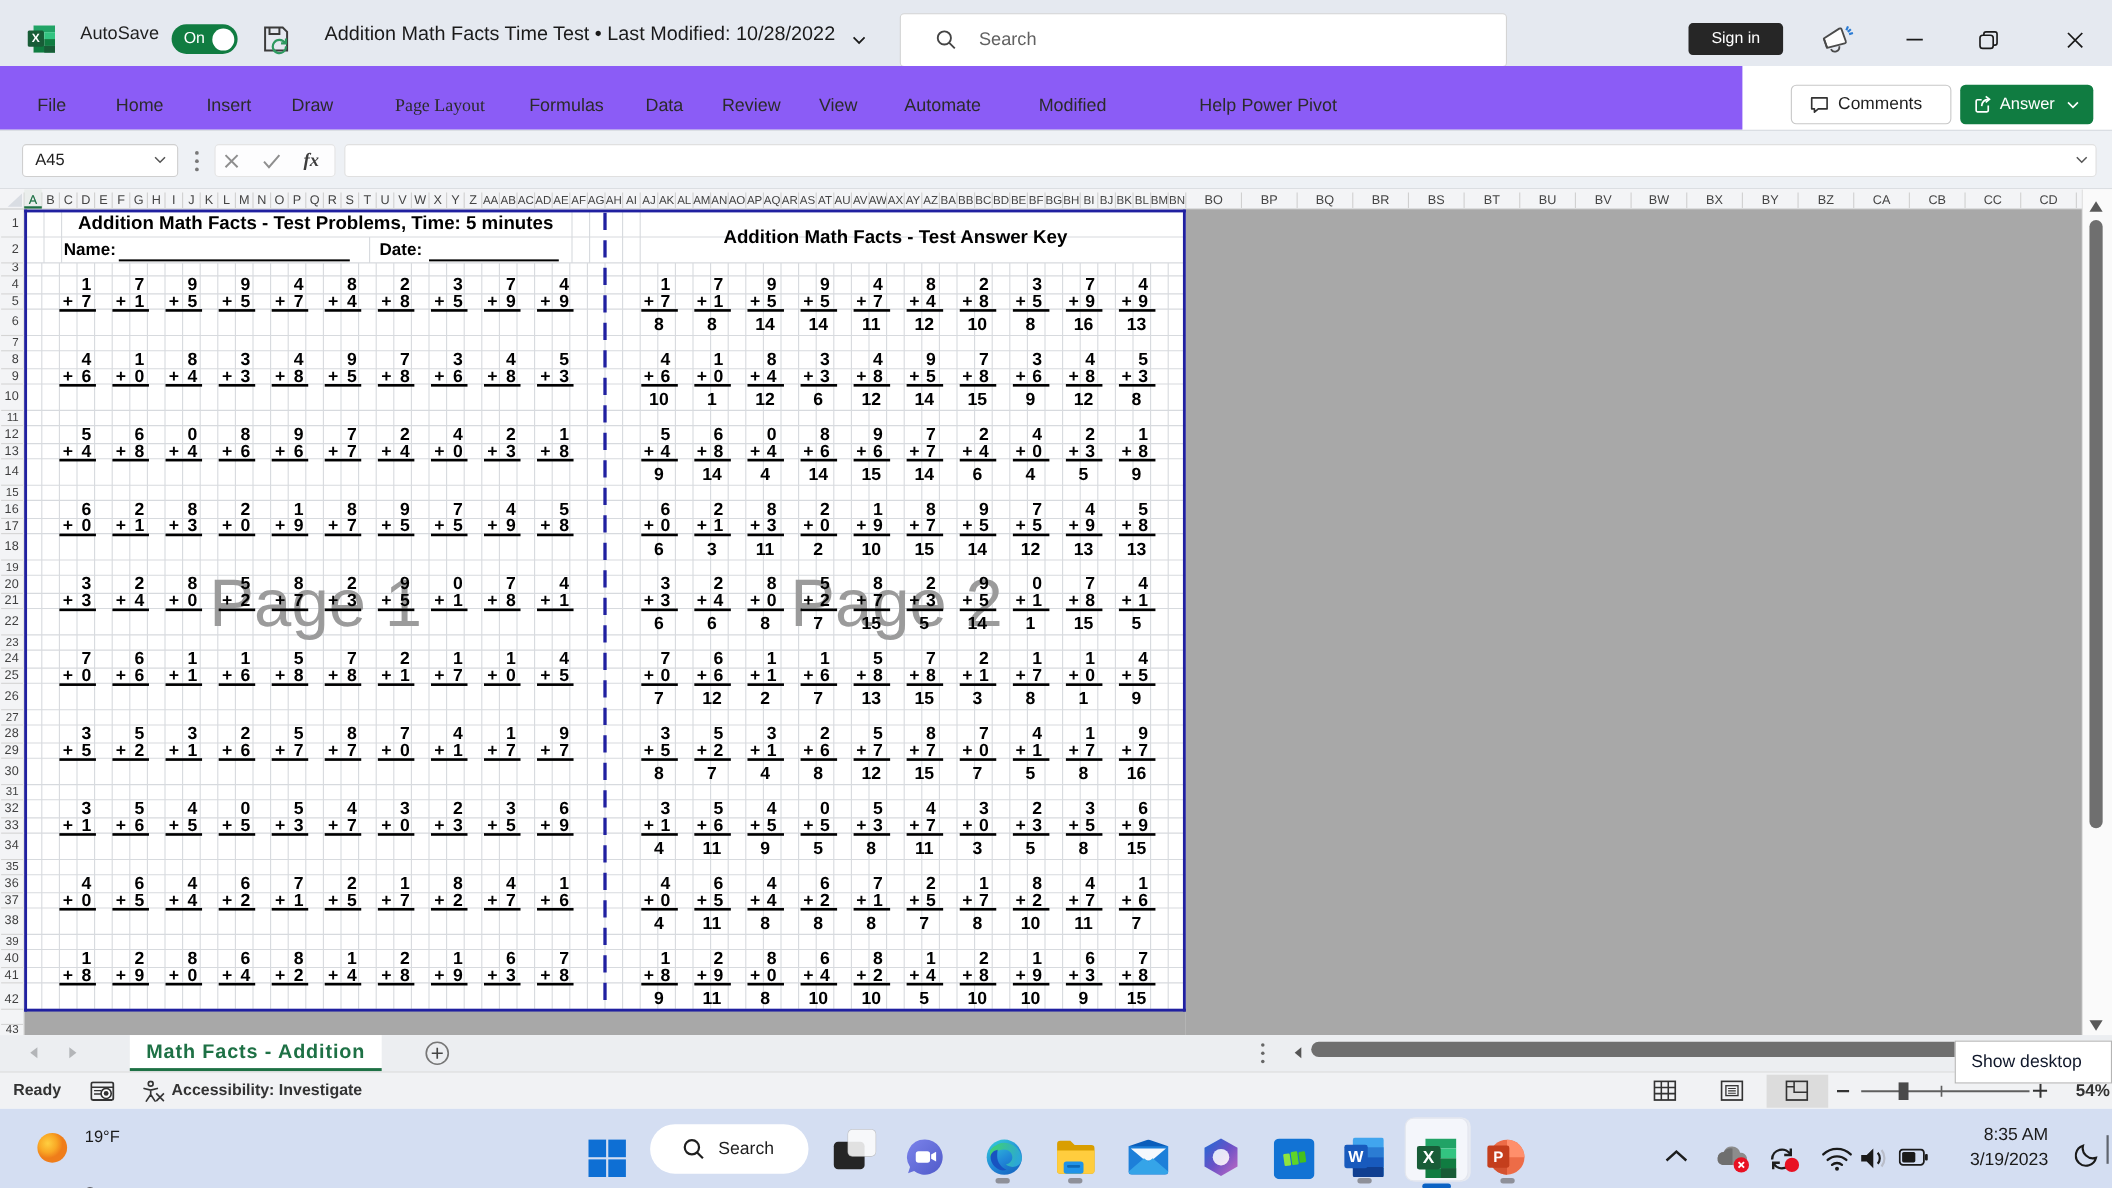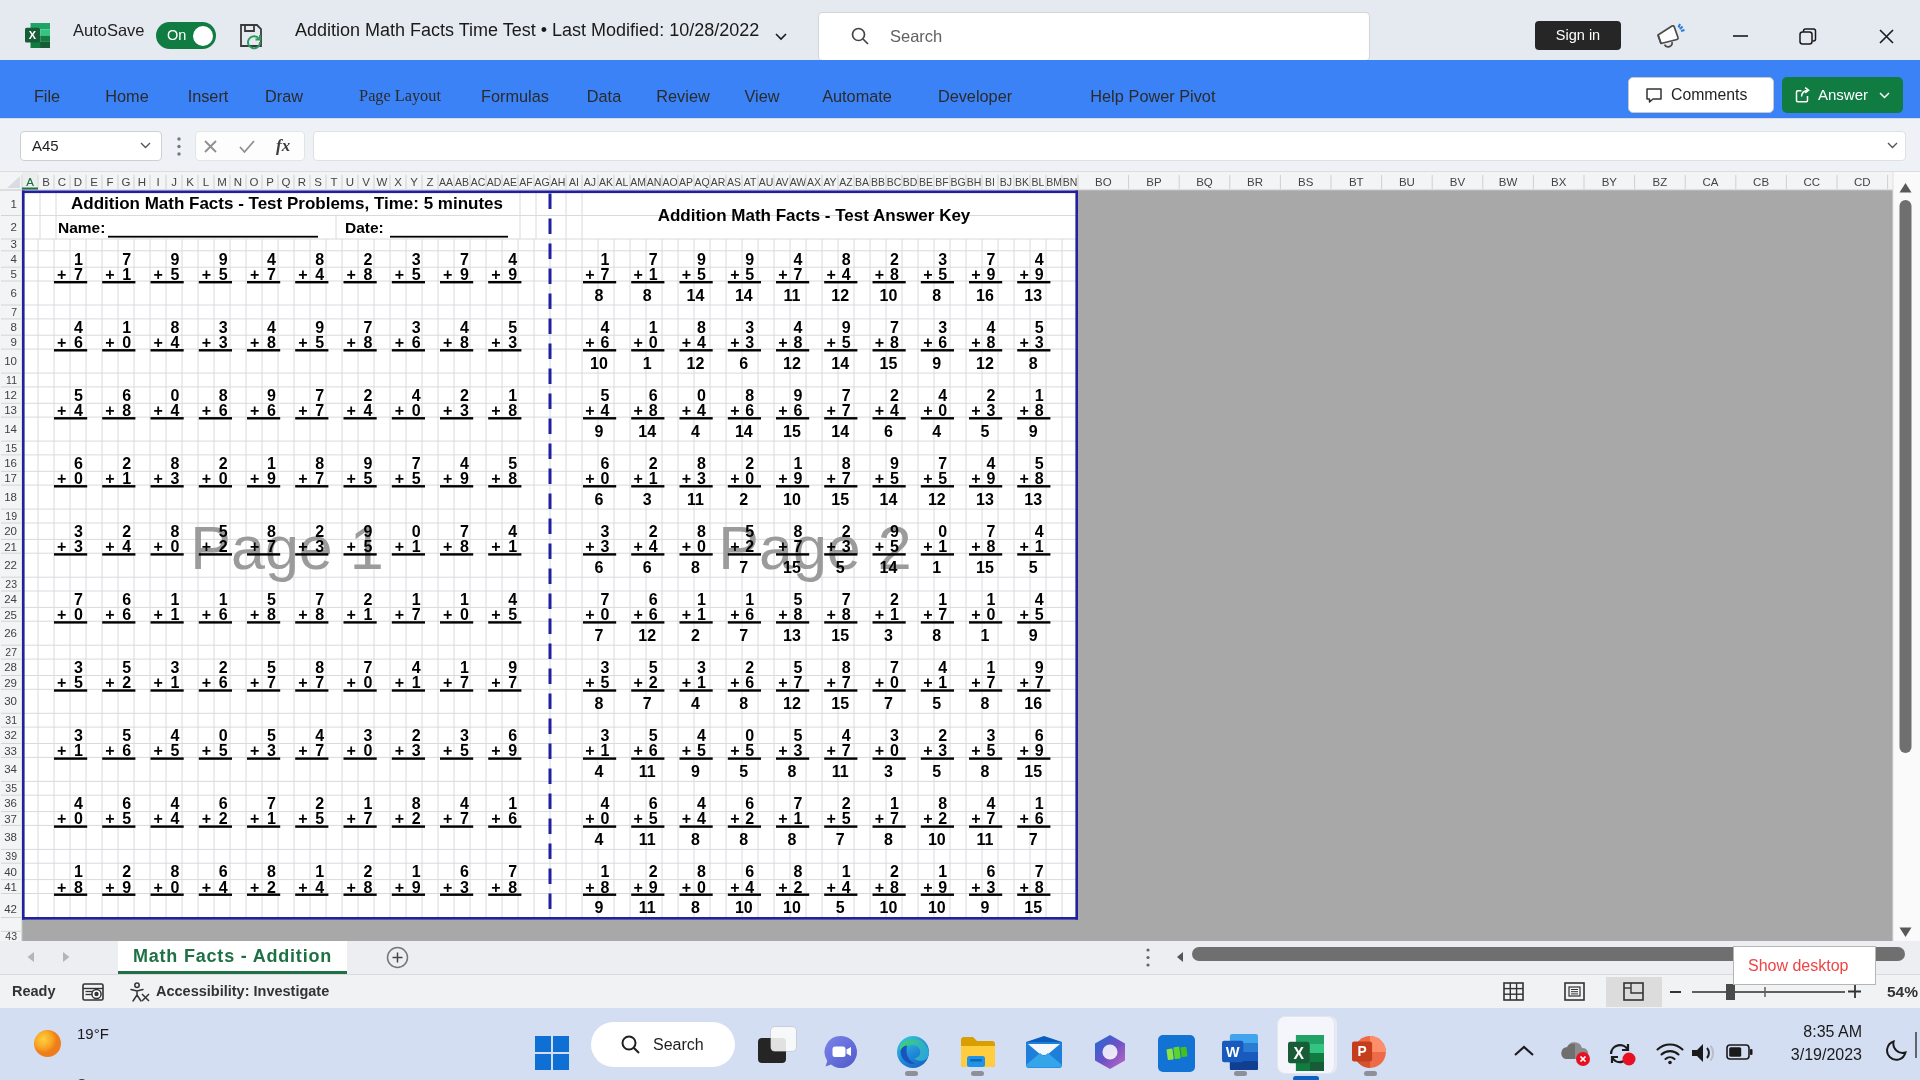--- a/index.html
+++ b/index.html
@@ -1,18 +1,18 @@
 <!DOCTYPE html>
 <html><head><meta charset="utf-8">
 <style>
 * { margin:0; padding:0; box-sizing:border-box; }
 html,body { width:1920px; height:1080px; overflow:hidden; font-family:"Liberation Sans", sans-serif; }
 .abs { position:absolute; }
 #titlebar { position:absolute; left:0; top:0; width:1920px; height:60px; background:#e5e9f0; }
-#menurow { position:absolute; left:0; top:60px; width:1920px; height:58px; background:#3b82f6; }
+#menurow { position:absolute; left:0; top:60px; width:1584px; height:58px; background:#8b5cf6; }
 #fbar { position:absolute; left:0; top:118px; width:1920px; height:54px; background:#eef1f5; border-top:1px solid #d8dce2; border-bottom:1px solid #d9dce0; }
 #sheet { position:absolute; left:0; top:172px; width:1920px; height:769px; }
 #tabbar { position:absolute; left:0; top:941px; width:1920px; height:33px; background:#eceef1; }
 #statusbar { position:absolute; left:0; top:974px; width:1920px; height:34px; background:#f1f2f4; border-top:1px solid #dadada;font-weight:bold; }
 #taskbar { position:absolute; left:0; top:1008px; width:1920px; height:72px; background:#d4def2; }
 .menuitem { position:absolute; top:14px; height:44px; line-height:44px; font-size:16.3px; color:#2b2b2b; transform:translateX(-50%); white-space:nowrap; }
 </style></head>
 <body>
 
 <div id="titlebar">
@@ -76,21 +76,21 @@
 <div class="menuitem" style="left:47px;">File</div>
 <div class="menuitem" style="left:127px;">Home</div>
 <div class="menuitem" style="left:208px;">Insert</div>
 <div class="menuitem" style="left:284px;">Draw</div>
 <div class="menuitem" style="left:400px;font-family:Liberation Serif, serif;">Page Layout</div>
 <div class="menuitem" style="left:515px;">Formulas</div>
 <div class="menuitem" style="left:604px;">Data</div>
 <div class="menuitem" style="left:683px;">Review</div>
 <div class="menuitem" style="left:762px;">View</div>
 <div class="menuitem" style="left:857px;">Automate</div>
-<div class="menuitem" style="left:975px;">Developer</div>
+<div class="menuitem" style="left:975px;">Modified</div>
 <div class="menuitem" style="left:1071px;margin-left:36px;">Help</div>
 <div class="menuitem" style="left:1172px;">Power Pivot</div>
 <div class="abs" style="left:1628px;top:17px;width:146px;height:36px;background:#fff;border:1px solid #c8c8c8;border-radius:5px;"></div>
 <svg class="abs" style="left:1645px;top:27px" width="19" height="17">
       <path d="M 2 2 h 14 v 10 h -8 l -3.5 3 v -3 h -2.5 Z" fill="none" stroke="#333" stroke-width="1.5" stroke-linejoin="round"></path>
     </svg>
 <div class="abs" style="left:1671px;top:17px;height:36px;line-height:36px;font-size:15.8px;color:#1f1f1f;">Comments</div>
 <div class="abs" style="left:1782px;top:17px;width:121px;height:36px;background:#107c41;border-radius:5px;"></div>
 <svg class="abs" style="left:1792px;top:25px" width="21" height="20">
       <path d="M 15.5 11 v 4.5 a 1.2 1.2 0 0 1 -1.2 1.2 h -8.6 a 1.2 1.2 0 0 1 -1.2 -1.2 v -8.6 a 1.2 1.2 0 0 1 1.2 -1.2 h 3.8" fill="none" stroke="#fff" stroke-width="1.5"></path>
@@ -1494,21 +1494,21 @@
 <svg class="abs" style="left:1690px;top:8px" width="160" height="18">
       <line x1="2" y1="9" x2="155" y2="9" stroke="#5f5f5f" stroke-width="1.8"></line>
       <line x1="75" y1="4" x2="75" y2="14" stroke="#5f5f5f" stroke-width="1.5"></line>
       <rect x="36" y="1" width="9" height="16" fill="#4a4a4a"></rect>
     </svg>
 <svg class="abs" style="left:1848px;top:10px" width="14" height="14">
       <path d="M 7 0 v 13 M 0 6.5 h 13" stroke="#333" stroke-width="1.8"></path>
     </svg>
 <div class="abs" style="left:1872px;top:0;width:46px;height:33px;line-height:33px;font-size:15.5px;color:#333;text-align:right;">54%</div>
 </div>
-<div class="abs" style="left:1733px;top:946px;width:143px;height:39px;background:#fff;border:1px solid #b5b5b5;font-size:16px;color:#ef4444;line-height:37px;padding-left:14px;z-index:30;">Show desktop</div>
+<div class="abs" style="left:1777px;top:946px;width:143px;height:39px;background:#fff;border:1px solid #b5b5b5;font-size:16px;color:#0f172a;line-height:37px;padding-left:14px;z-index:30;">Show desktop</div>
 <div id="taskbar">
 <svg class="abs" style="left:33px;top:21px" width="29" height="29">
       <defs>
         <radialGradient id="sun" cx="35%" cy="35%">
           <stop offset="0%" stop-color="#ffcf40"></stop>
           <stop offset="60%" stop-color="#f9a825"></stop>
           <stop offset="100%" stop-color="#ef7d1a"></stop>
         </radialGradient>
       </defs>
       <circle cx="14.5" cy="14.5" r="13.5" fill="url(#sun)"></circle>

